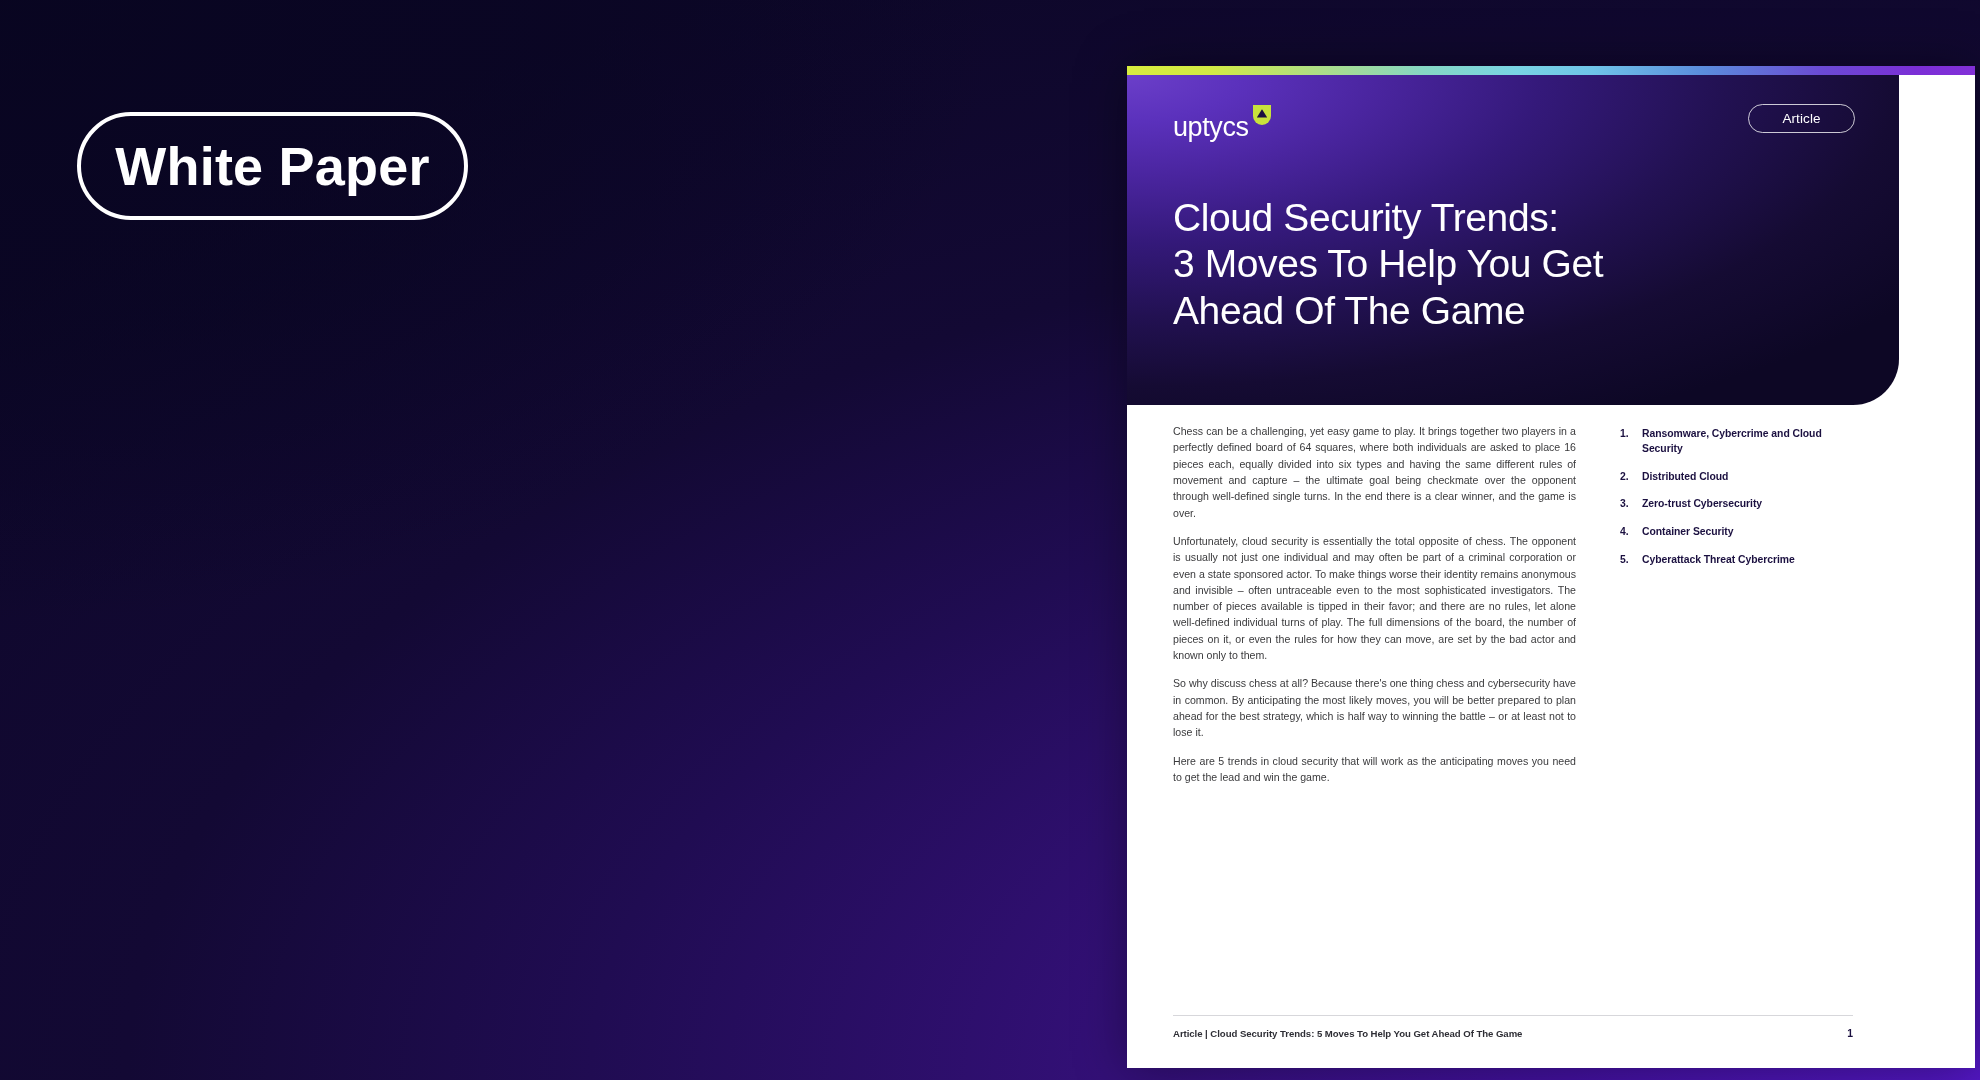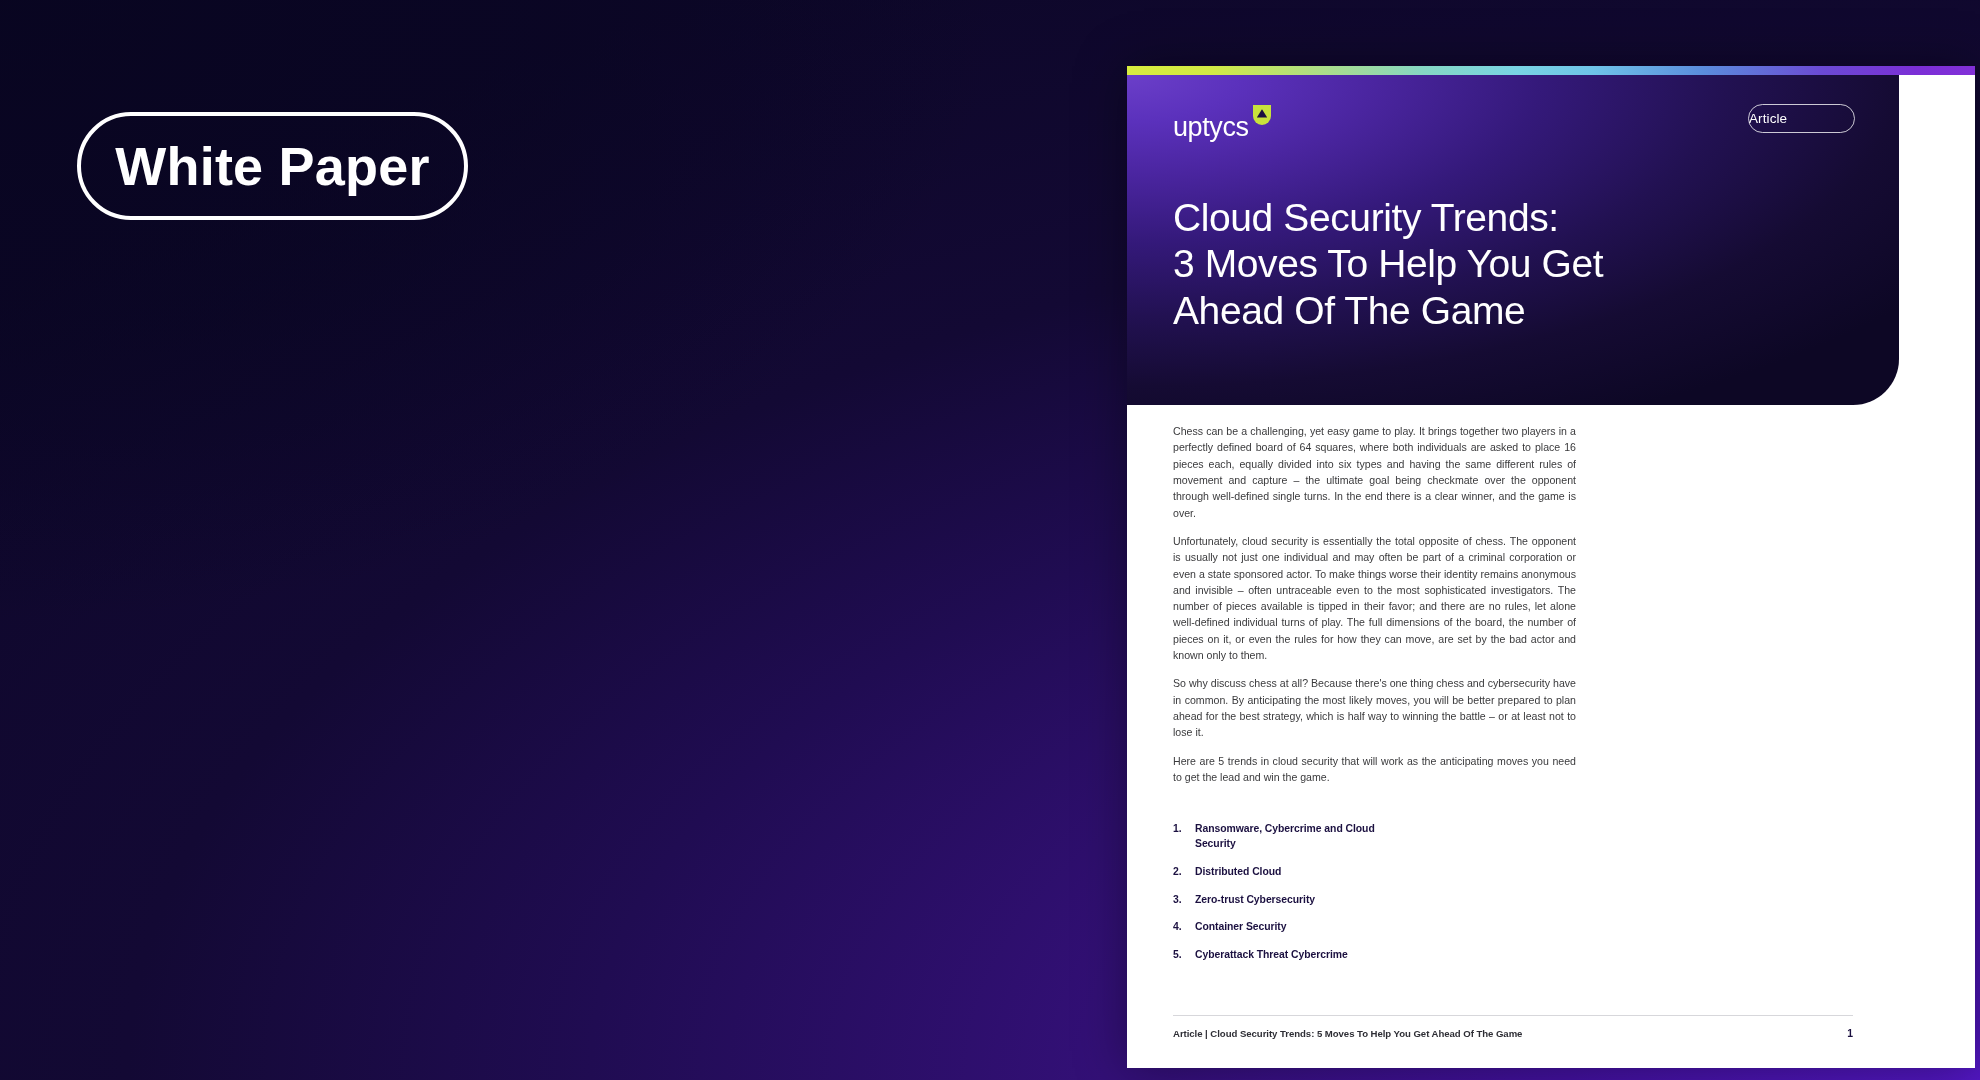--- a/index.html
+++ b/index.html
@@ -98,21 +98,21 @@
     line-height:1;
     padding-top:9px;
   }
   #logo-mark { margin-left:4px; }
 
   #article-badge {
     position:absolute; right:44px; top:29px;
     width:107px; height:29px;
     border:1.2px solid rgba(255,255,255,.78);
     border-radius:20px;
-    display:flex; align-items:center; justify-content:flex-start;
+    display:flex; align-items:center; justify-content:center;
   }
   #article-badge-label {
     color:#ffffff;
     font-size:13.5px;
     font-weight:400;
     letter-spacing:.1px;
     line-height:1;
   }
 
   #doc-title {
@@ -131,22 +131,21 @@
     position:absolute; left:0; top:339px;
     width:772px; height:663px;
     background:#ffffff;
   }
 
   #body-cols {
     position:absolute; left:46px; top:18px;
     width:680px;
     display:flex;
     align-items:flex-start;
-    gap:30px;
-    flex-direction:column;
+    gap:44px;
   }
 
   #col-text { width:403px; }
   .para {
     color:#3a3a3c;
     font-size:10.6px;
     line-height:1.54;
     margin-bottom:12px;
     text-align:justify;
   }

